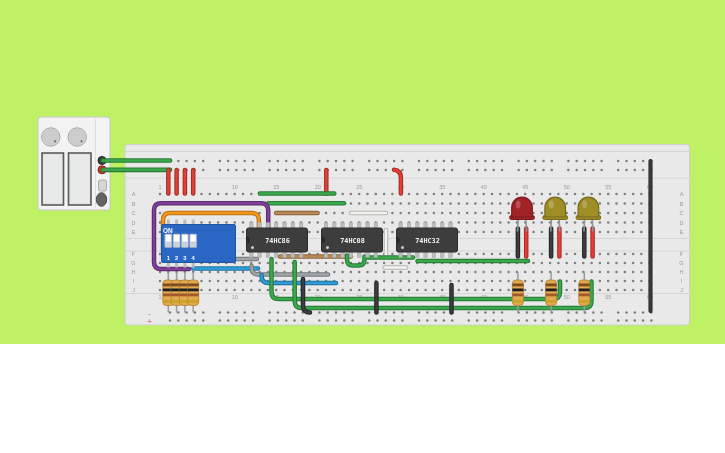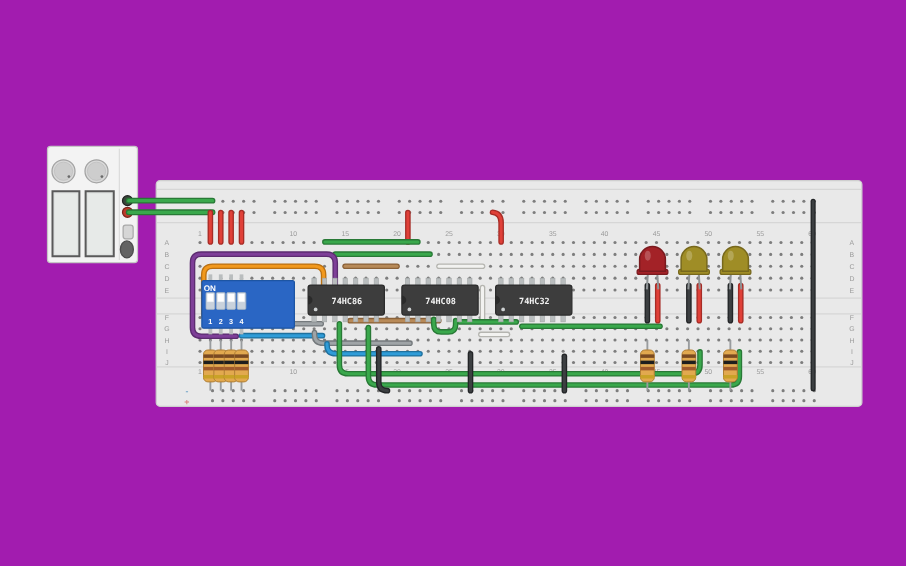--- a/index.html
+++ b/index.html
@@ -1,16 +1,16 @@
 <!DOCTYPE html>
 <html><head>
 <meta charset="utf-8">
 <style>
   html,body{margin:0;padding:0;background:#ffffff;}
-  .stage{position:relative;width:725px;height:453px;background:#a21caf;overflow:hidden;
+  .stage{position:relative;width:725px;height:344px;background:#bef264;overflow:hidden;
          font-family:"Liberation Sans", sans-serif;}
   svg text{user-select:none;}
 </style>
 </head>
 <body>
 
 <div class="stage">
   <svg id="scene" width="725" height="453" viewBox="0 0 725 453">
       <g>
         <rect x="38" y="117" width="72" height="93" rx="2.5" fill="#f3f3f3" stroke="#c6c6c6"></rect>

